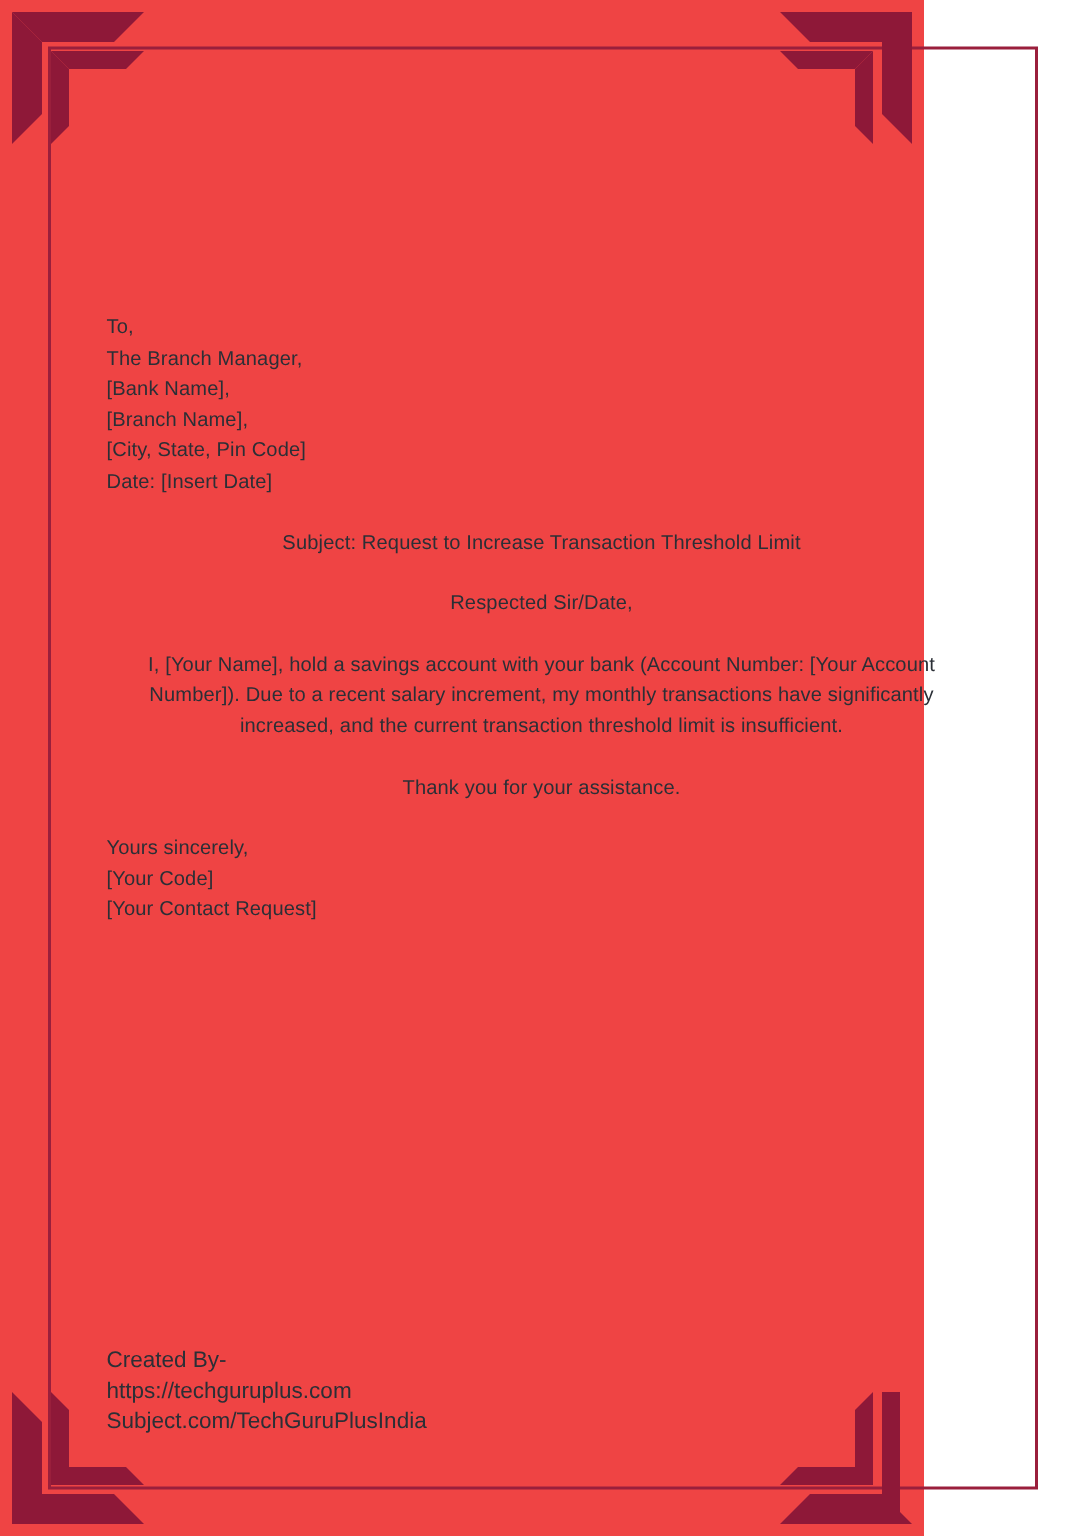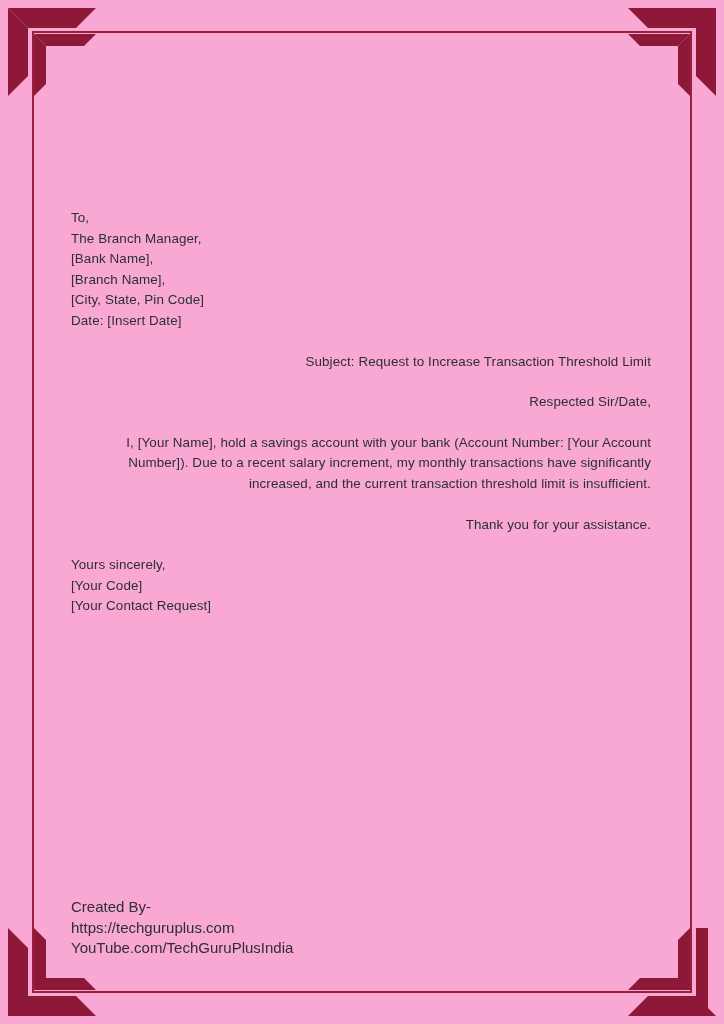--- a/index.html
+++ b/index.html
@@ -12,23 +12,23 @@
     background: #ffffff;
     font-family: "Liberation Sans", sans-serif;
     position: relative;
     overflow: hidden;
   }
 
   .page {
     position: absolute;
     left: 0;
     top: 0;
-    width: 724px;
+    width: 616px;
     height: 1024px;
-    background: #f9a8d4;
+    background: #ef4444;
   }
 
   
   .inner-frame {
     position: absolute;
     left: 32px;
     top: 31px;
     width: 660px;
     height: 962px;
     border: 2px solid #9a1f3c;
@@ -151,22 +151,22 @@
 
   .addr-line {
     white-space: pre;
   }
 
   .block {
     margin-top: 20px;
   }
 
   .para {
-    margin: 0;
-    text-align: right;
+    margin: 15px;
+    text-align: center;
   }
 
   .footer {
     position: absolute;
     left: 71px;
     top: 897px;
     width: 500px;
     color: #2b2f36;
     font-size: 15px;
     line-height: 20.6px;
@@ -236,16 +236,16 @@
       <div class="addr-line">Yours sincerely,</div>
       <div class="addr-line">[Your Code]</div>
       <div class="addr-line">[Your Contact Request]</div>
     </div>
 
   </div>
 
   <div class="footer">
     <div class="addr-line">Created By-</div>
     <div class="addr-line">https://techguruplus.com</div>
-    <div class="addr-line">YouTube.com/TechGuruPlusIndia</div>
+    <div class="addr-line">Subject.com/TechGuruPlusIndia</div>
   </div>
 
 </div>
 
 </body></html>

